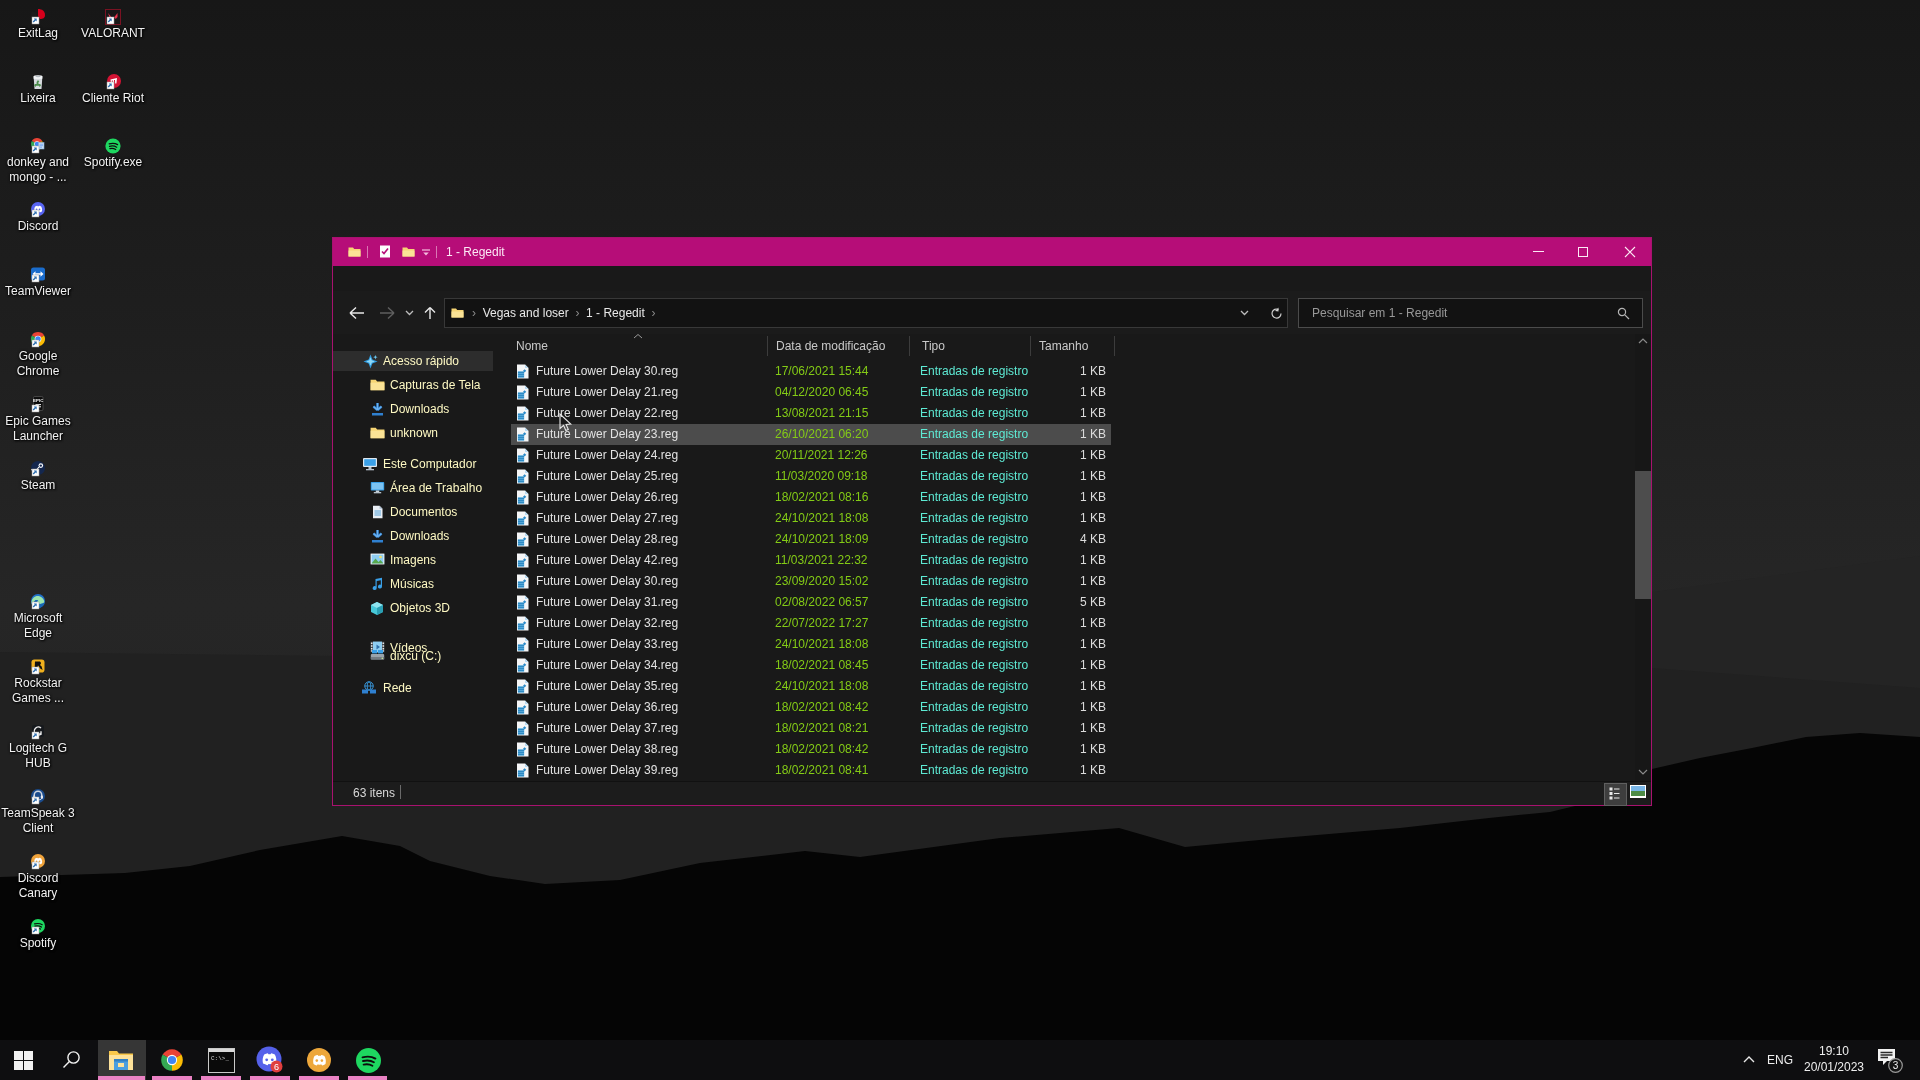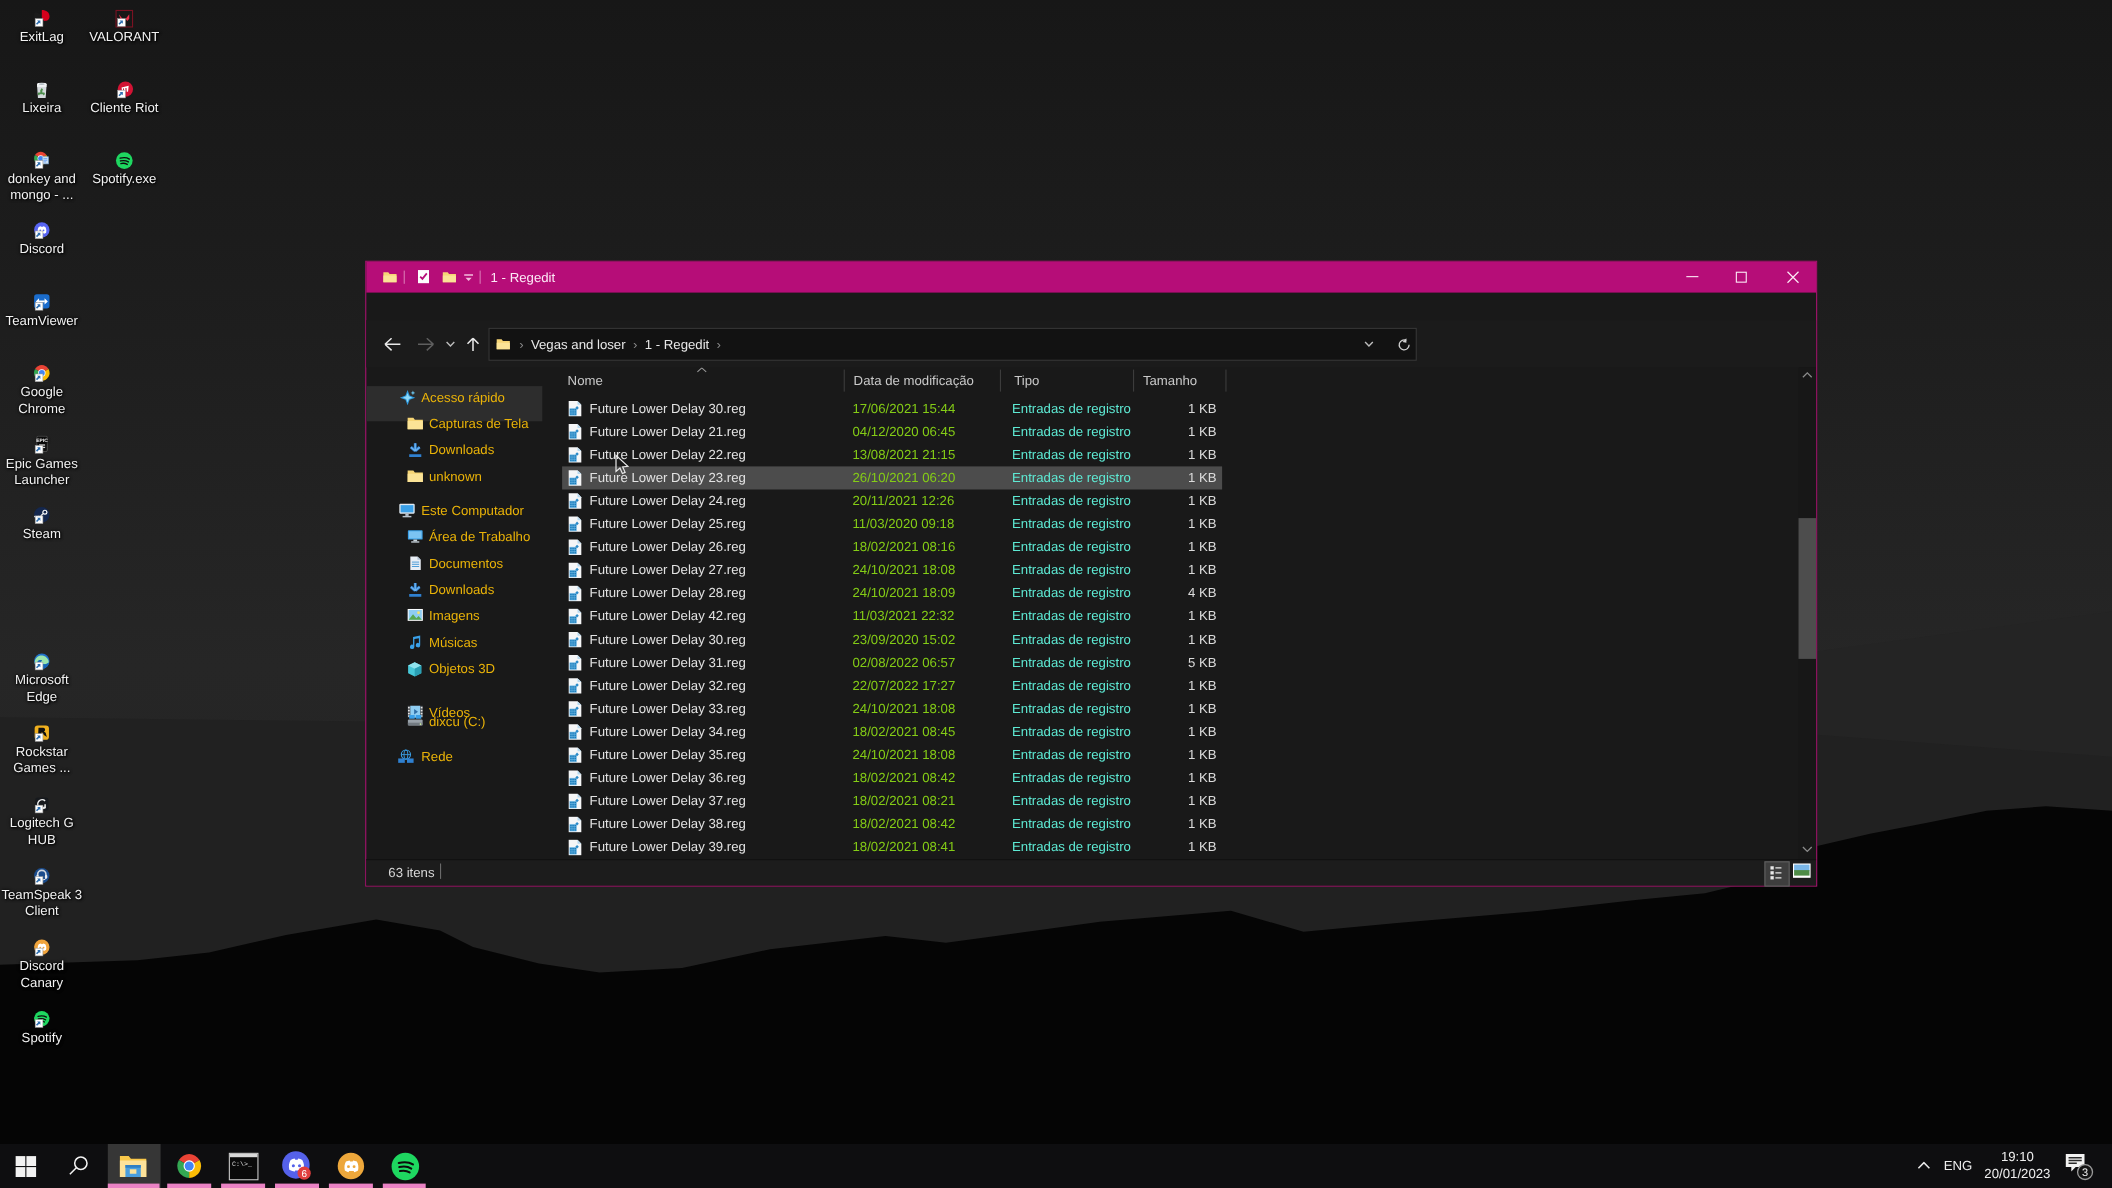--- a/index.html
+++ b/index.html
@@ -17,21 +17,21 @@
 .box{position:absolute;top:7px;height:28px;background:#121212;}
 .crumb{color:#e8e8e8}
 .sep{color:#8a8a8a}
 .hdr{position:absolute;top:96px;height:24px;line-height:24px;color:#c9c9c9;}
 .vline{position:absolute;top:98px;height:20px;width:1px;background:#3c3c3c;}
 .row{position:absolute;left:178px;width:600px;height:21px;line-height:21px;white-space:nowrap;}
 .rn{position:absolute;left:25px;top:0}
 .rd{position:absolute;left:264px;top:0;color:#84cc16}
 .rt{position:absolute;left:409px;top:0;color:#5eead4}
 .rs{position:absolute;left:540px;width:55px;top:0;text-align:right;color:#dcdcdc}
-.nav{position:absolute;left:0;width:160px;height:32px;line-height:20px;color:#eab308;white-space:nowrap}
+.nav{position:absolute;left:0;width:160px;height:20px;line-height:20px;color:#fef9c3;white-space:nowrap}
 .nav svg{position:absolute;top:3px}
 #tk{position:absolute;left:0;top:1040px;width:1920px;height:40px;background:#0e0e10;}
 .tray{color:#eee;font-size:12px;}
 </style></head>
 <body>
 <svg id="wall" viewBox="0 0 1920 1080" preserveAspectRatio="none">
 <defs>
 <linearGradient id="sky" x1="0" y1="0" x2="0" y2="1">
 <stop offset="0" stop-color="#171717"></stop>
         <stop offset="0.28" stop-color="#1e1e1e"></stop>
@@ -272,20 +272,27 @@
         </svg>
         <div class="a crumb" style="left:27px;top:7px;white-space:nowrap"><span class="sep">›&nbsp;&nbsp;</span>Vegas and loser&nbsp;&nbsp;<span class="sep">›</span>&nbsp;&nbsp;1 - Regedit&nbsp;&nbsp;<span class="sep">›</span></div>
         <svg width="9" height="6" viewBox="0 0 9 6" class="a" style="left:795px;top:11px">
           <path d="M1 1 L4.5 4.5 L8 1" stroke="#bdbdbd" stroke-width="1.3" fill="none"></path>
         </svg>
         <svg width="13" height="13" viewBox="0 0 13 13" class="a" style="left:825px;top:8px">
           <path d="M11 6.5 A4.5 4.5 0 1 1 8.5 2.5" stroke="#d0d0d0" stroke-width="1.2" fill="none"></path>
           <path d="M8.5 0.5 L8.5 4.5 L5 4 Z" fill="#d0d0d0"></path>
         </svg>
       </div>
+      <div class="box" style="left:965px;width:343px;border:1px solid #4b4b4b">
+        <div class="a" style="left:13px;top:7px;color:#989898">Pesquisar em 1 - Regedit</div>
+        <svg width="13" height="13" viewBox="0 0 13 13" class="a" style="left:318px;top:8px">
+          <circle cx="5" cy="5" r="3.6" stroke="#b5b5b5" stroke-width="1.2" fill="none"></circle>
+          <path d="M7.8 7.8 L12 12" stroke="#b5b5b5" stroke-width="1.2"></path>
+        </svg>
+      </div>
     </div>
 <div class="nav" style="top:113px;background:#2d2d2d;">
       <svg width="15" height="15" viewBox="0 0 15 15" style="left:30px">
         <path d="M7.5 0.5 L9.4 5.6 L14.5 7.5 L9.4 9.4 L7.5 14.5 L5.6 9.4 L0.5 7.5 L5.6 5.6 Z" fill="#2f9be0"></path>
         <path d="M7.5 3.2 L8.7 6.3 L11.8 7.5 L8.7 8.7 L7.5 11.8 L6.3 8.7 L3.2 7.5 L6.3 6.3 Z" fill="#8ed9f8"></path>
         <path d="M12.4 1 L13 2.6 L14.6 3.2 L13 3.8 L12.4 5.4 L11.8 3.8 L10.2 3.2 L11.8 2.6 Z" fill="#6cc7f0"></path>
       </svg>
       <div class="a" style="left:50px;top:0">Acesso rápido</div>
     </div>
     <div class="nav" style="top:137px;">

